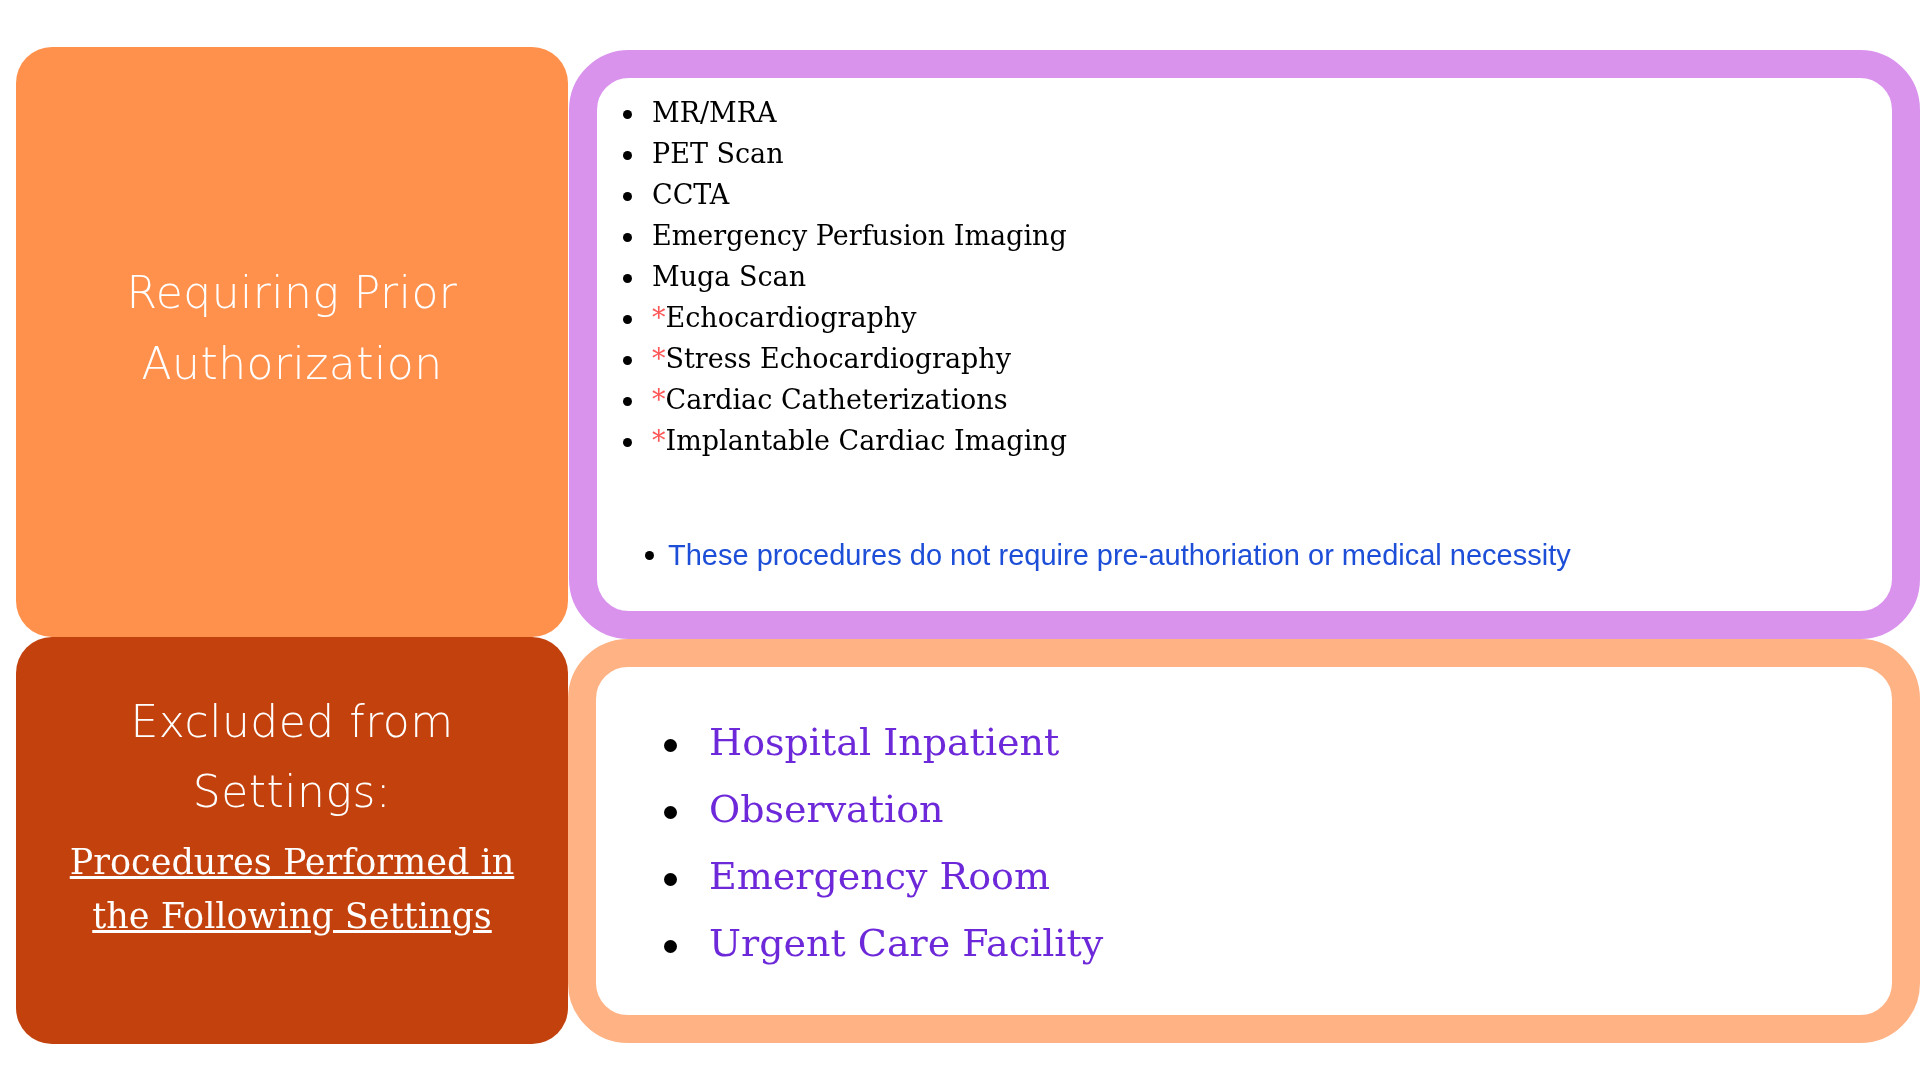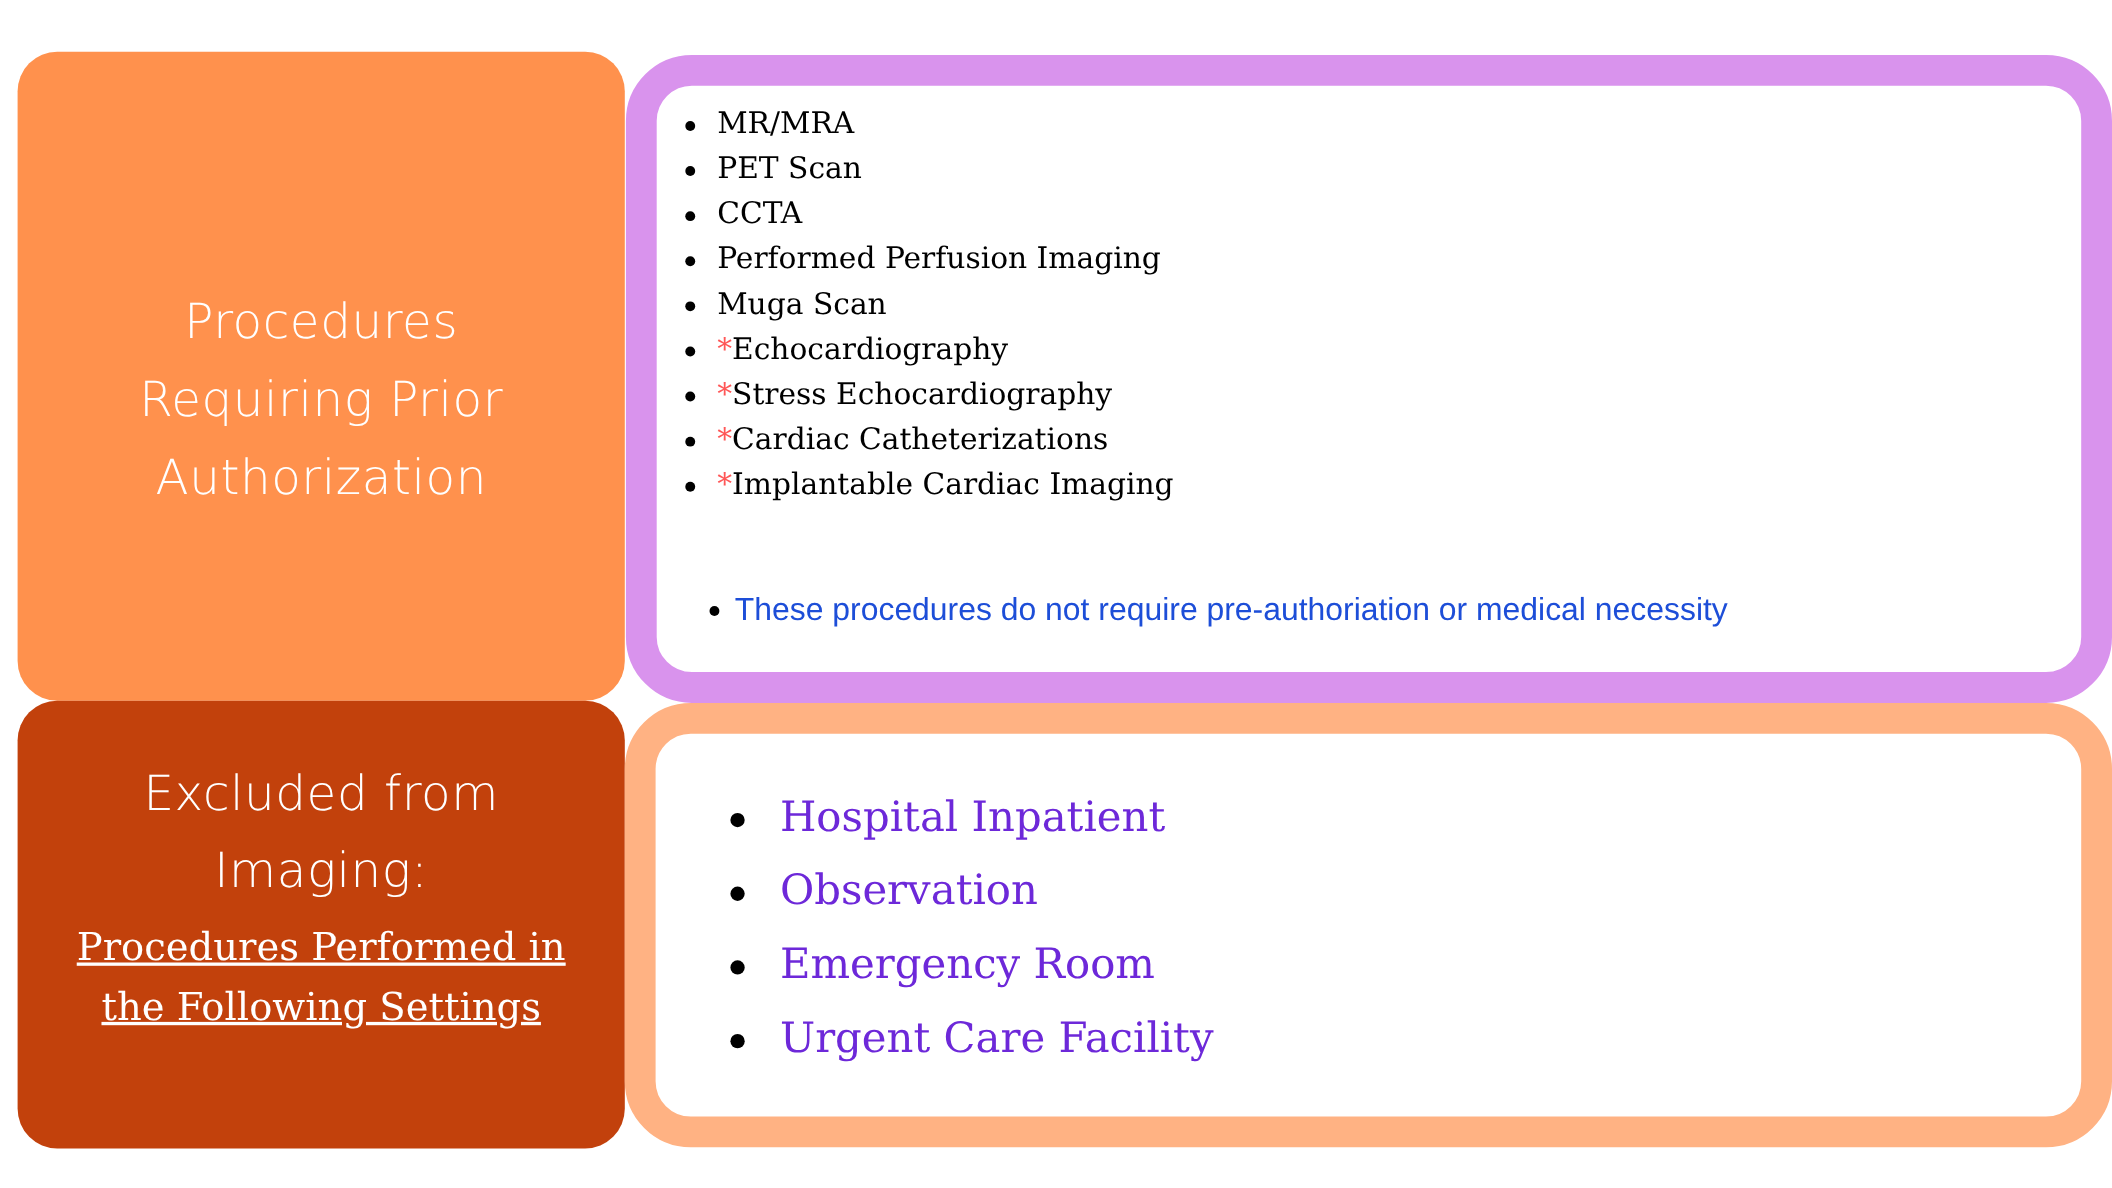--- a/index.html
+++ b/index.html
@@ -130,48 +130,47 @@
       width: 13px; height: 13px;
       left: 2px;
       margin-top: -4px;
     }
   </style>
 </head>
 <body>
 
 <div class="label-box" id="box-prior">
   <div class="label-title" id="prior-title">
-    <span class="line">Procedures</span>
     <span class="line">Requiring Prior</span>
     <span class="line">Authorization</span>
   </div>
 </div>
 
 <div class="frame" id="frame-procedures">
   <ul class="proc-list">
     <li><span class="bullet"></span><span class="asterisk"></span><span>MR/MRA</span></li>
     <li><span class="bullet"></span><span class="asterisk"></span><span>PET Scan</span></li>
     <li><span class="bullet"></span><span class="asterisk"></span><span>CCTA</span></li>
-    <li><span class="bullet"></span><span class="asterisk"></span><span>Performed Perfusion Imaging</span></li>
+    <li><span class="bullet"></span><span class="asterisk"></span><span>Emergency Perfusion Imaging</span></li>
     <li><span class="bullet"></span><span class="asterisk"></span><span>Muga Scan</span></li>
     <li><span class="bullet"></span><span class="asterisk">*</span><span>Echocardiography</span></li>
     <li><span class="bullet"></span><span class="asterisk">*</span><span>Stress Echocardiography</span></li>
     <li><span class="bullet"></span><span class="asterisk">*</span><span>Cardiac Catheterizations</span></li>
     <li><span class="bullet"></span><span class="asterisk">*</span><span>Implantable Cardiac Imaging</span></li>
   </ul>
   <div class="note">
     <span class="bullet"></span>
     <span class="line">These procedures do not require pre-authoriation or medical necessity</span>
   </div>
 </div>
 
 <div class="label-box" id="box-excluded">
   <div class="label-title" id="excluded-title">
     <span class="line">Excluded from</span>
-    <span class="line">Imaging:</span>
+    <span class="line">Settings:</span>
   </div>
   <div id="excluded-sub">
     <span class="line">Procedures Performed in</span>
     <span class="line">the Following Settings</span>
   </div>
 </div>
 
 <div class="frame" id="frame-settings">
   <ul class="settings-list">
     <li><span class="bullet"></span><span>Hospital Inpatient</span></li>

